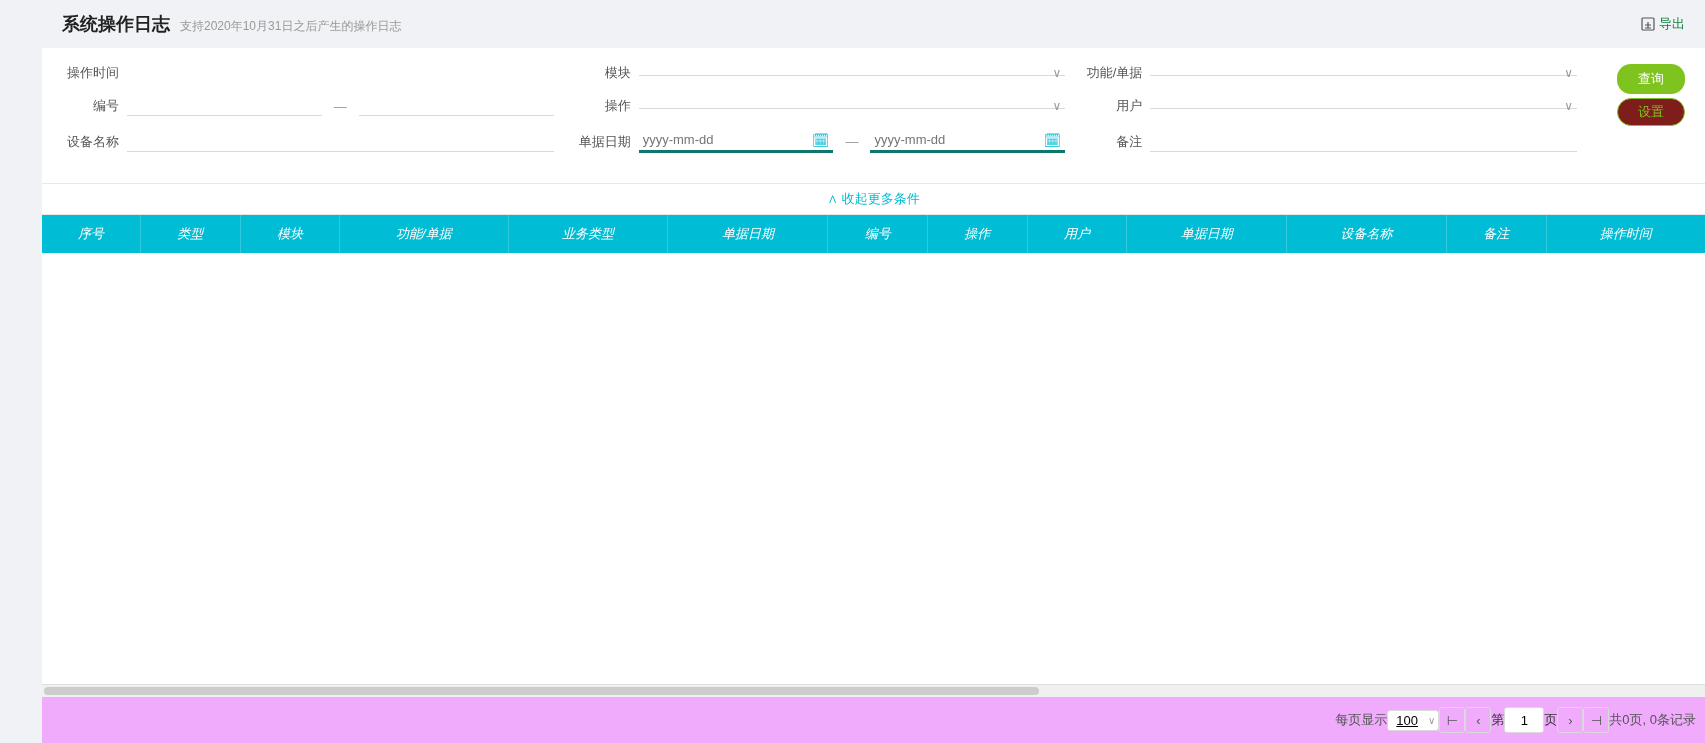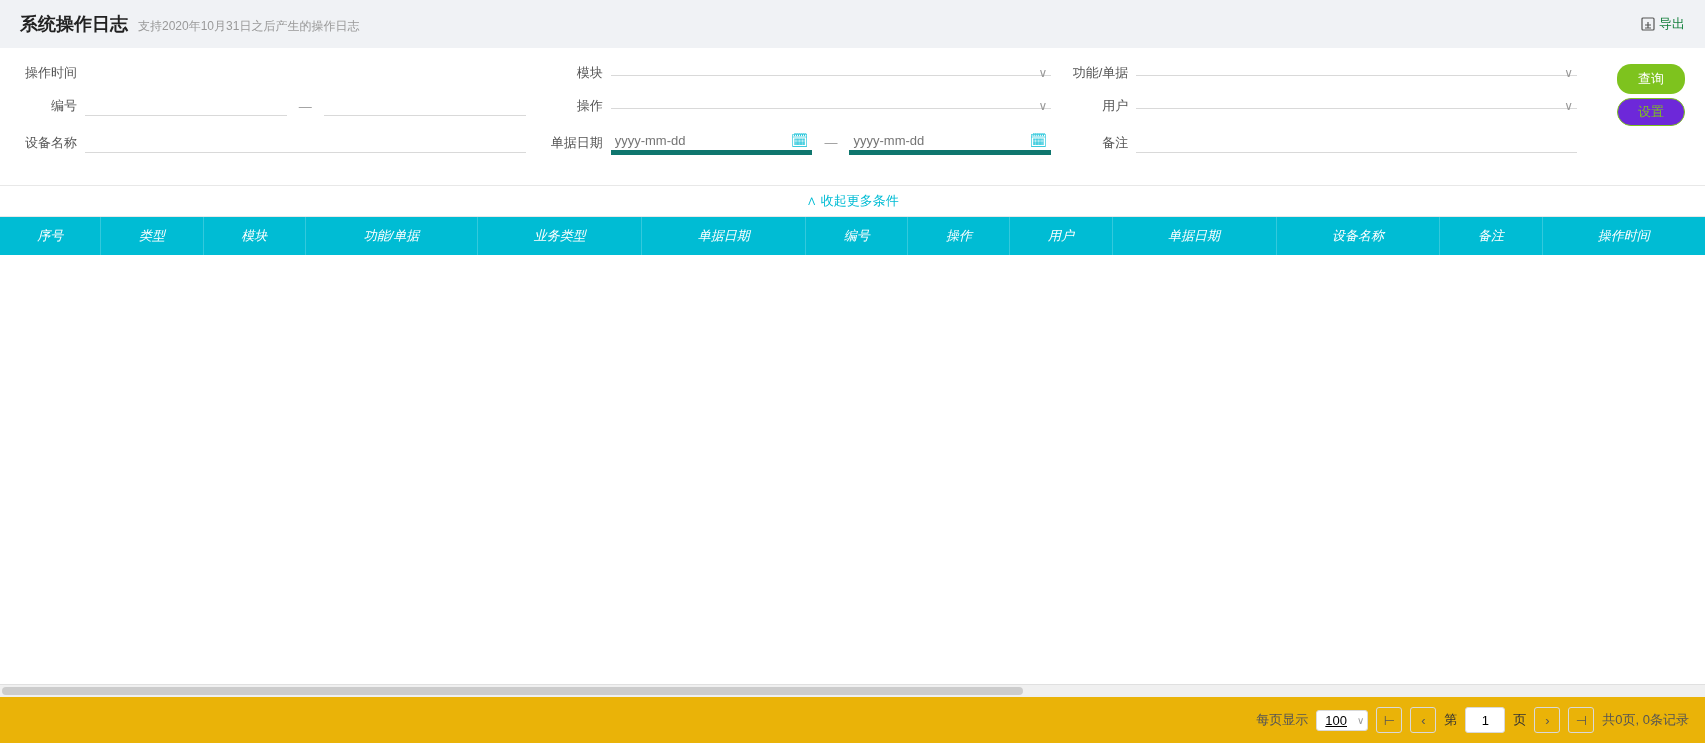--- a/index.html
+++ b/index.html
@@ -57,39 +57,39 @@
     }
     .input-wrapper input {
       border: none; outline: none; width: 100%; font-size: 13px; color: #333;
       background: transparent;
     }
     .input-wrapper input::placeholder { color: #bbb; }
 
     .dash { padding: 0 8px; color: #999; }
 
     .date-input-wrapper {
-      display: flex; align-items: center;
-      border-bottom: 5px solid #0f766e; padding: 2px 4px;
+      display: flex; align-items: flex-start;
+      border-bottom: 3px solid #0f766e; padding: 2px 4px;
       min-width: 130px;
     }
     .date-input-wrapper input {
       border: none; outline: none; font-size: 13px; color: #bbb;
       background: transparent; width: 100%;
     }
     .date-icon { color: #00bcd4; font-size: 14px; cursor: pointer; margin-left: 4px; }
 
     .action-btns {
       display: flex; flex-direction: column; gap: 4px; margin-left: 20px;
     }
     .query-btn {
       background: #7ec31e; color: #fff; border: none; padding: 6px 20px;
       border-radius: 14px; cursor: pointer; font-size: 13px; min-width: 60px;
     }
     .settings-btn {
-      background: #6d28d9; color: #7ec31e; border: 1px solid #7ec31e;
+      background: #7f1d1d; color: #7ec31e; border: 1px solid #7ec31e;
       padding: 4px 20px; border-radius: 14px; cursor: pointer; font-size: 13px; min-width: 60px;
     }
 
     .collapse-bar {
       text-align: center; padding: 6px 0; background: #fff;
       border-bottom: 1px solid #e8e8e8; cursor: pointer;
     }
     .collapse-bar span { color: #00bcd4; font-size: 13px; }
 
     
@@ -120,21 +120,21 @@
       height: 12px; background: #f0f0f0; border-top: 1px solid #e0e0e0;
       display: flex; align-items: center; padding: 0 2px;
     }
     .scrollbar-thumb {
       height: 8px; background: #ccc; border-radius: 4px; width: 60%;
     }
 
     
     .pagination-bar {
       display: flex; align-items: center; justify-content: flex-end;
-      padding: 10px 16px; background: #eab308; gap: 8px; font-size: 13px;
+      padding: 10px 9px; background: #f0abfc; font-size: 13px;
       border-top: 1px solid #f0f0f0;
     }
     .per-page-label { color: #555; }
     .per-page-select {
       border: 1px solid #d9d9d9; border-radius: 3px; padding: 2px 20px 2px 8px;
       font-size: 13px; cursor: pointer; background: #fff; appearance: none;
       position: relative;
       text-decoration: underline;
     }
     .per-page-wrapper { position: relative; display: inline-block; }
@@ -158,21 +158,21 @@
       grid-template-columns: 1fr 1fr 1fr;
       grid-template-rows: auto auto auto;
       row-gap: 14px;
     }
     .filter-cell {
       display: flex; align-items: center; padding-right: 20px;
     }
     .filter-cell .filter-label { min-width: 65px; }
 
     .main-content {
-      display: flex; flex-direction: column; height: calc(100vh - 0px);
+      display: flex; flex-direction: column; height: calc(100vh - 0px); margin-left: 42px;
     }
   </style>
 </head>
 <body>
 
 <div class="main-content">
 
   <div class="page-header">
     <div class="page-title-area">
       <span class="page-title">系统操作日志</span>

